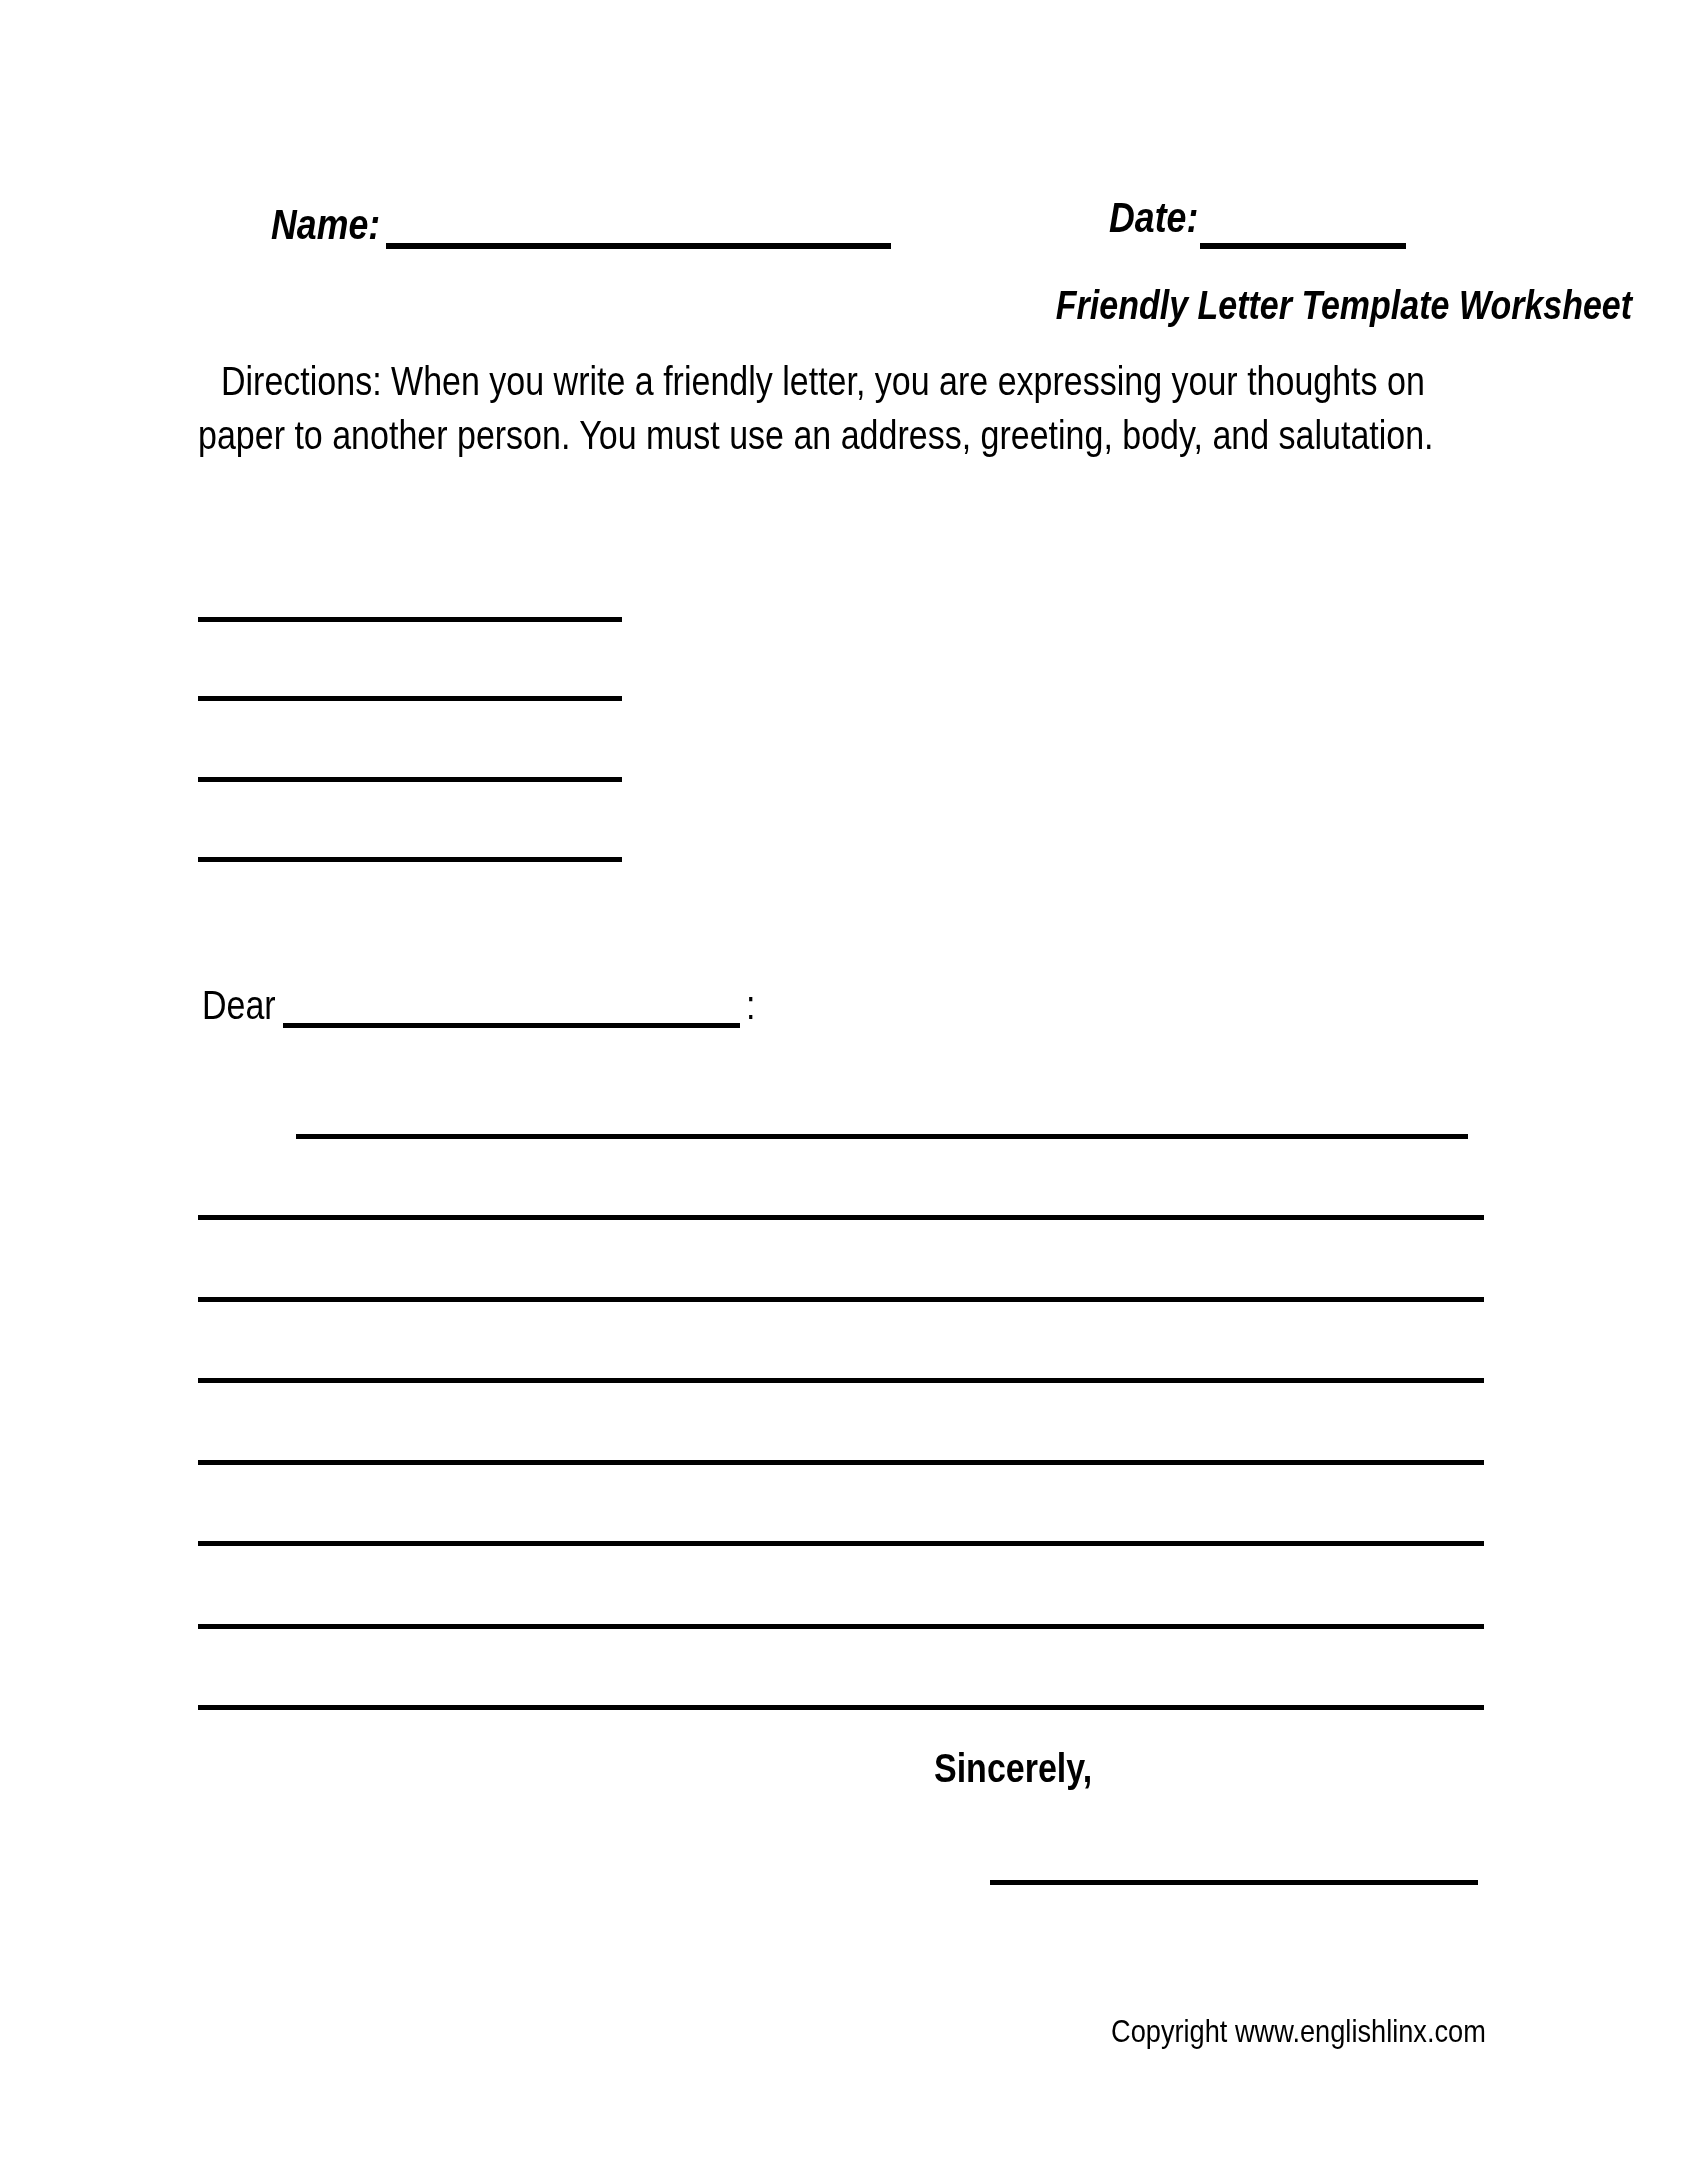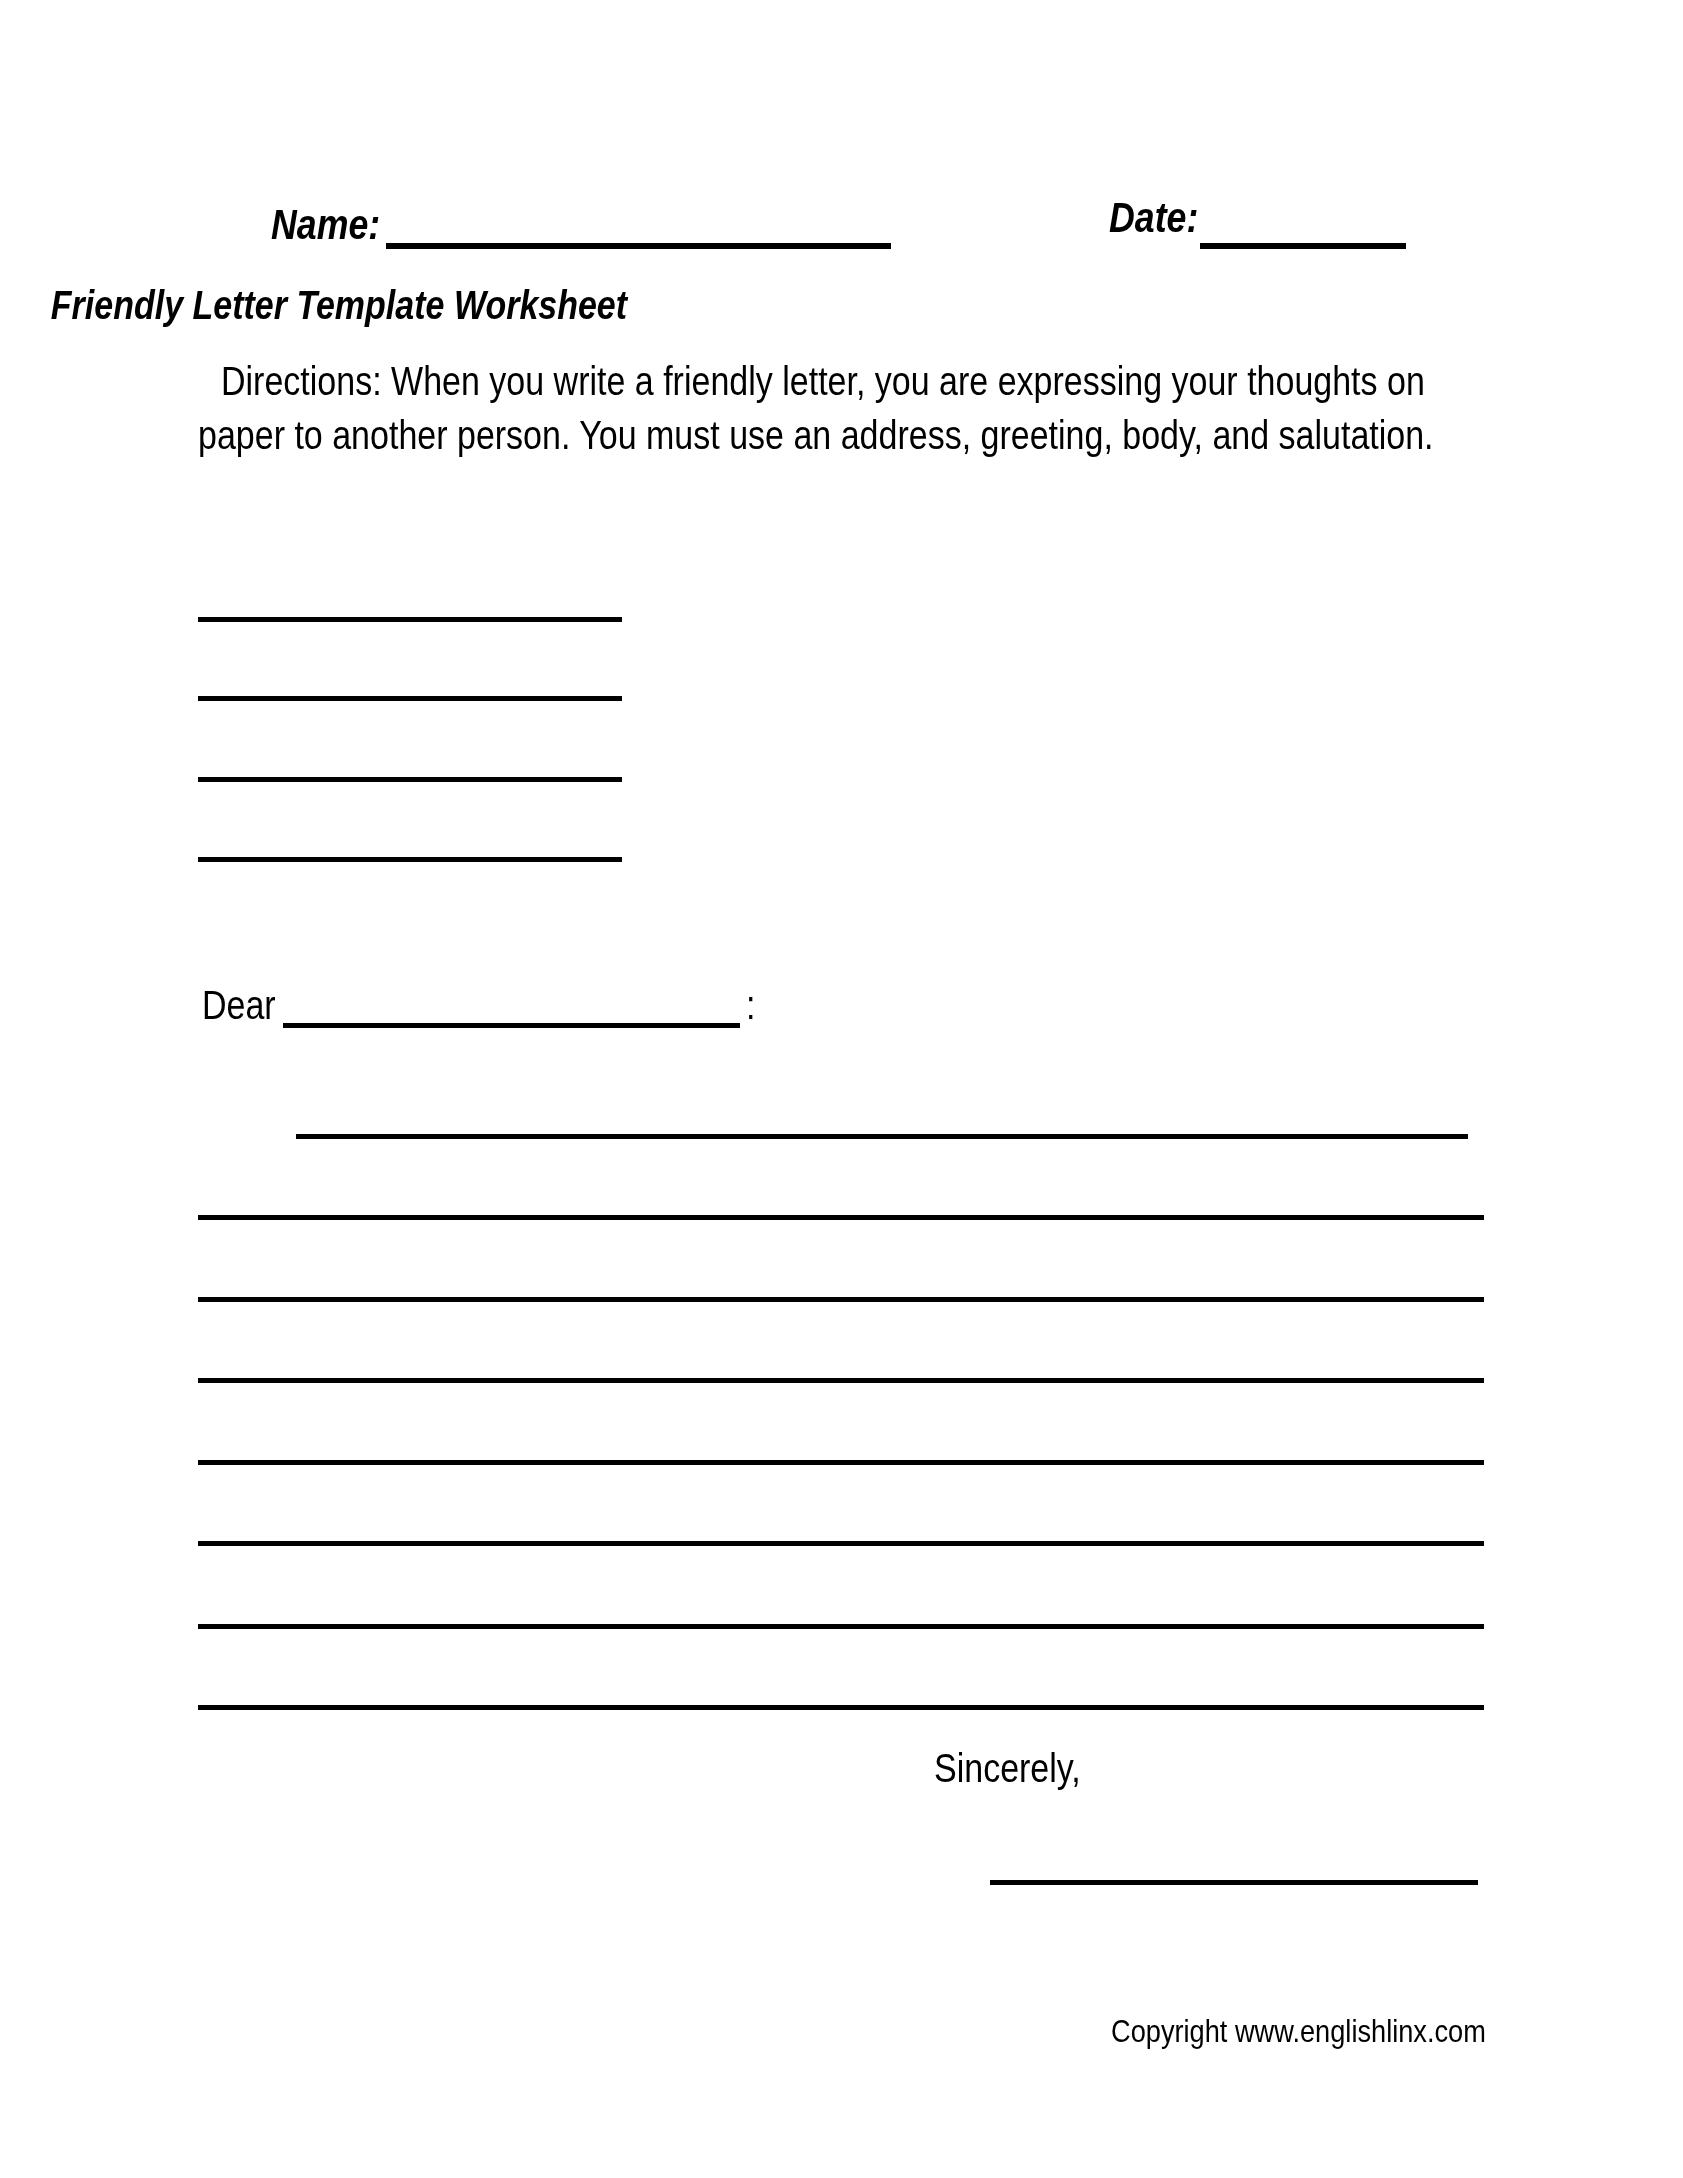--- a/index.html
+++ b/index.html
@@ -29,21 +29,21 @@
   .t42 { font-size: 42px; line-height: 48px; }
   .t32 { font-size: 32px; line-height: 38px; }
   .rule {
     position: absolute;
     background: #000000;
   }
   .title-wrap {
     position: absolute;
     left: 0;
     width: 1683px;
-    text-align: left;
+    text-align: right;
   }
   .title-wrap .cx { transform-origin: 50% 0; }
 </style>
 </head>
 <body>
 
 <div class="page">
 
   <div class="abs t42 bold" style="left:271px; top:201px;">
     <span class="cx">Name:</span>
@@ -81,21 +81,21 @@
 
   <div class="rule" style="left:296px; top:1134px; width:1172px; height:5px;"></div>
   <div class="rule" style="left:198px; top:1215px; width:1286px; height:5px;"></div>
   <div class="rule" style="left:198px; top:1297px; width:1286px; height:5px;"></div>
   <div class="rule" style="left:198px; top:1378px; width:1286px; height:5px;"></div>
   <div class="rule" style="left:198px; top:1460px; width:1286px; height:5px;"></div>
   <div class="rule" style="left:198px; top:1541px; width:1286px; height:5px;"></div>
   <div class="rule" style="left:198px; top:1624px; width:1286px; height:5px;"></div>
   <div class="rule" style="left:198px; top:1705px; width:1286px; height:5px;"></div>
 
-  <div class="abs t40" style="left:934px; top:1745px;">
+  <div class="abs t40" style="left:934px; top:1745px;font-weight:bold;">
     <span class="cx">Sincerely,</span>
   </div>
   <div class="rule" style="left:990px; top:1880px; width:488px; height:5px;"></div>
 
   <div class="abs t32" style="left:1075px; top:2012px;margin-left:36px;">
     <span class="cx">Copyright www.englishlinx.com</span>
   </div>
 
 </div>
 

